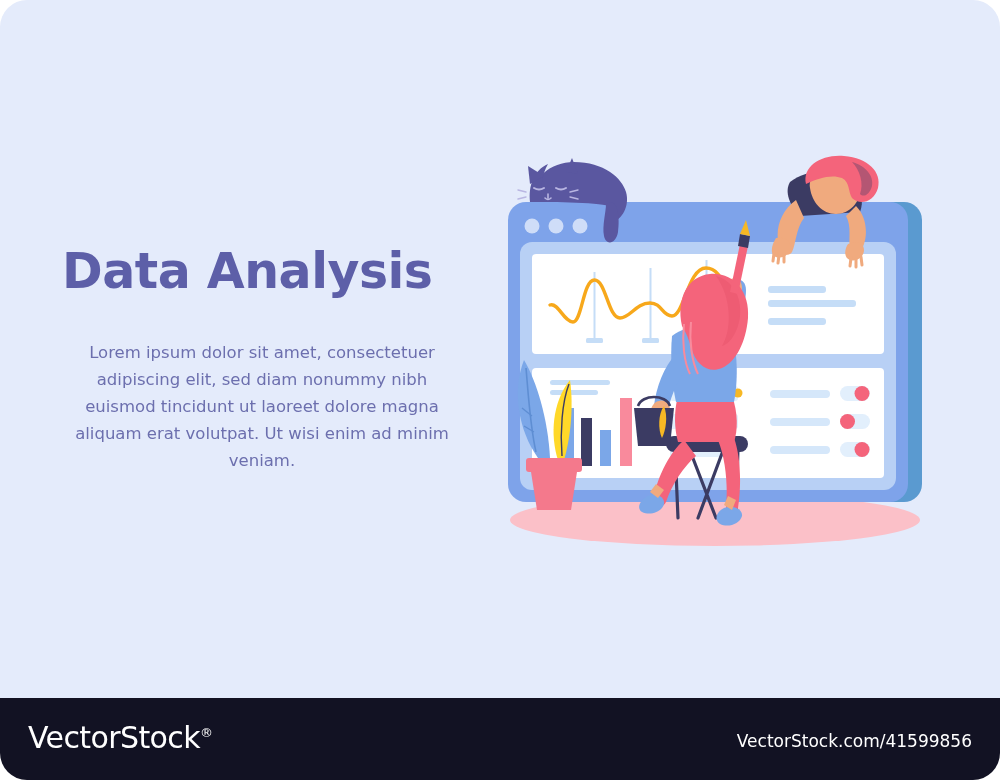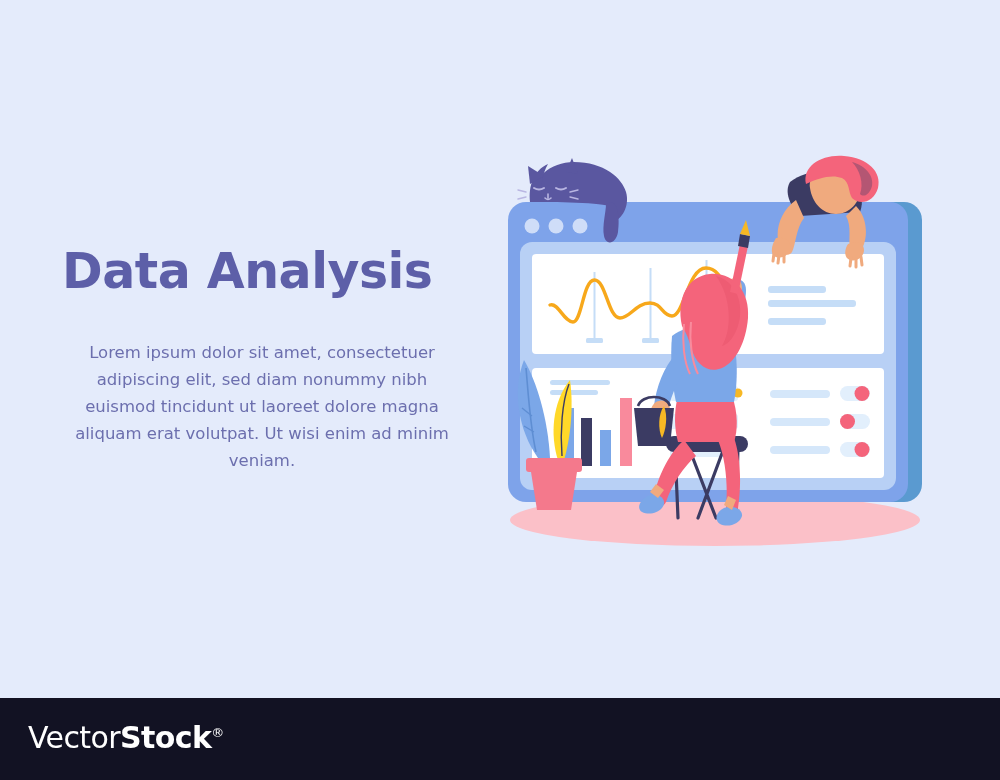--- a/index.html
+++ b/index.html
@@ -11,20 +11,21 @@
     height: 780px;
     background: #ffffff;
     font-family: "Liberation Sans", sans-serif;
     overflow: hidden;
   }
   .page {
     position: relative;
     width: 1000px;
     height: 780px;
     overflow: hidden;
+    border-radius: 27px;
   }
   
   .canvas {
     position: absolute;
     left: 0;
     top: 0;
     width: 1000px;
     height: 698px;
     background: #e4ebfb;
     overflow: hidden;
@@ -79,21 +80,21 @@
     position: absolute;
     left: 28px;
     top: 22px;
     font-family: "DejaVu Sans", sans-serif;
     font-size: 30px;
     color: #ffffff;
     letter-spacing: -0.6px;
     white-space: nowrap;
   }
   .logo .thin { font-weight: normal; text-align: center; }
-  .logo .bold { font-weight: bold; }
+  .logo .bold { font-weight: normal; }
   .logo .reg {
     font-size: 13px;
     vertical-align: super;
   }
   .footer-url {
     position: absolute;
     right: 28px;
     top: 33px;
     font-family: "DejaVu Sans", sans-serif;
     font-size: 17px;
@@ -316,15 +317,16 @@
 
       </svg>
     </div>
 
   </div>
 
   <div class="footer">
     <div class="logo">
       <span class="thin">Vector</span><span class="bold">Stock</span><span class="reg">®</span>
     </div>
+    <div class="footer-url">VectorStock.com/41599856</div>
   </div>
 
 </div>
 
 </body></html>

